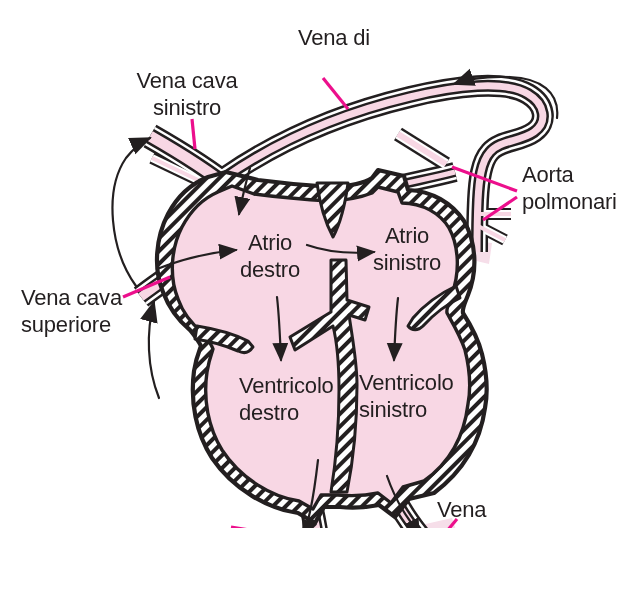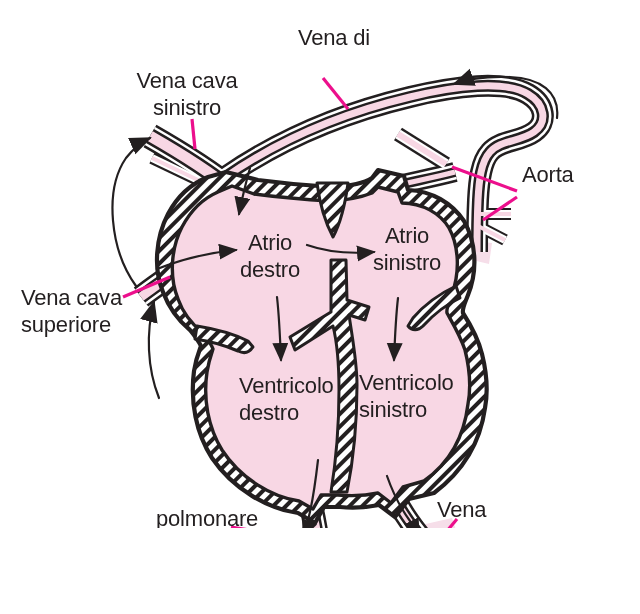--- a/index.html
+++ b/index.html
@@ -161,20 +161,21 @@
 
   <div class="lbl center" style="left:238px;top:24px;width:192px;">
     <div>Vena di</div>
   </div>
   <div class="lbl center" style="left:112px;top:67px;width:150px;">
     <div>Vena cava</div>
     <div>sinistro</div>
   </div>
   <div class="lbl" style="left:522px;top:161px;">
     <div>Aorta</div>
+    <div>polmonari</div>
   </div>
   <div class="lbl" style="left:21px;top:284px;">
     <div>Vena cava</div>
     <div>superiore</div>
   </div>
   <div class="lbl center" style="left:210px;top:229px;width:120px;">
     <div>Atrio</div>
     <div>destro</div>
   </div>
   <div class="lbl center" style="left:347px;top:222px;width:120px;">
@@ -183,19 +184,18 @@
   </div>
   <div class="lbl" style="left:239px;top:372px;">
     <div>Ventricolo</div>
     <div>destro</div>
   </div>
   <div class="lbl" style="left:359px;top:369px;">
     <div>Ventricolo</div>
     <div>sinistro</div>
   </div>
   <div class="lbl" style="left:156px;top:505px;">
-    <div>polmonare</div>
   </div>
   <div class="lbl" style="left:437px;top:496px;">
     <div>Vena</div>
   </div>
 
 </div>
 
 </body></html>

